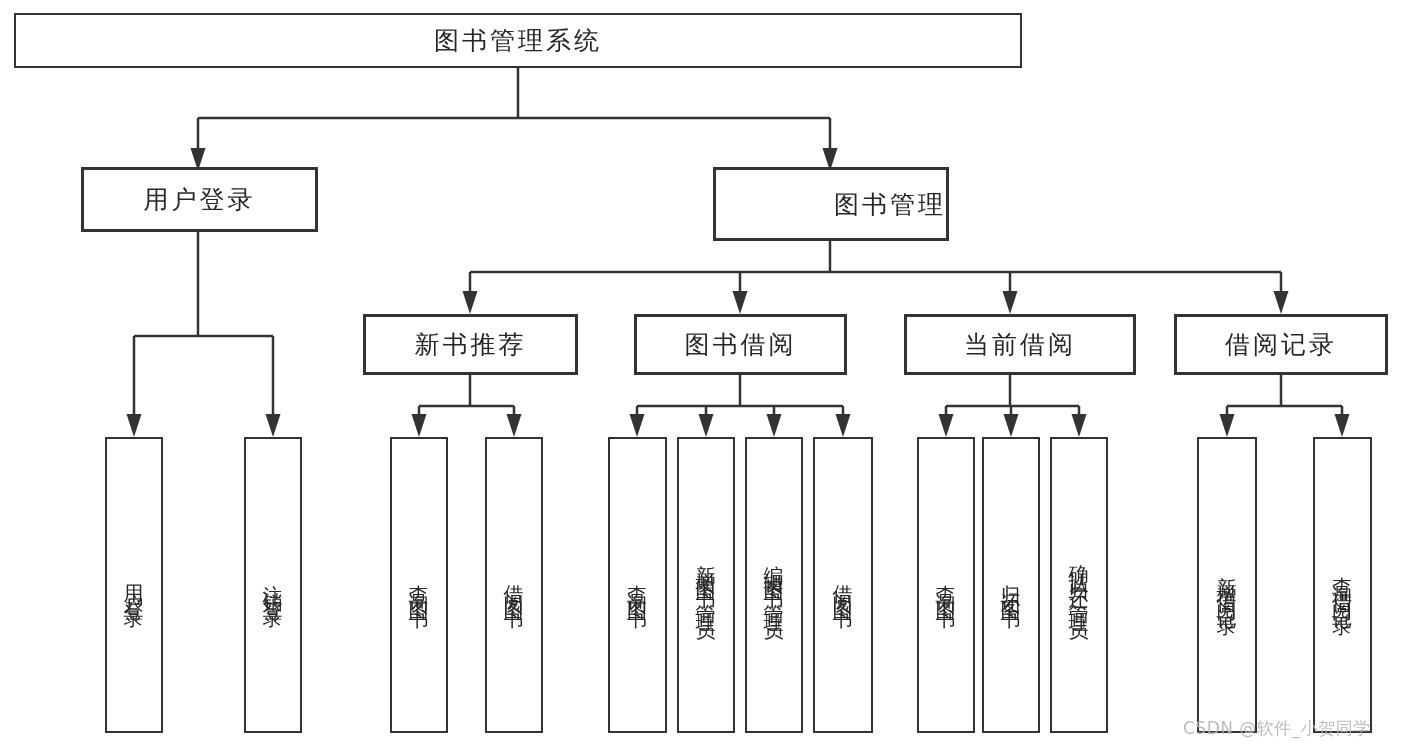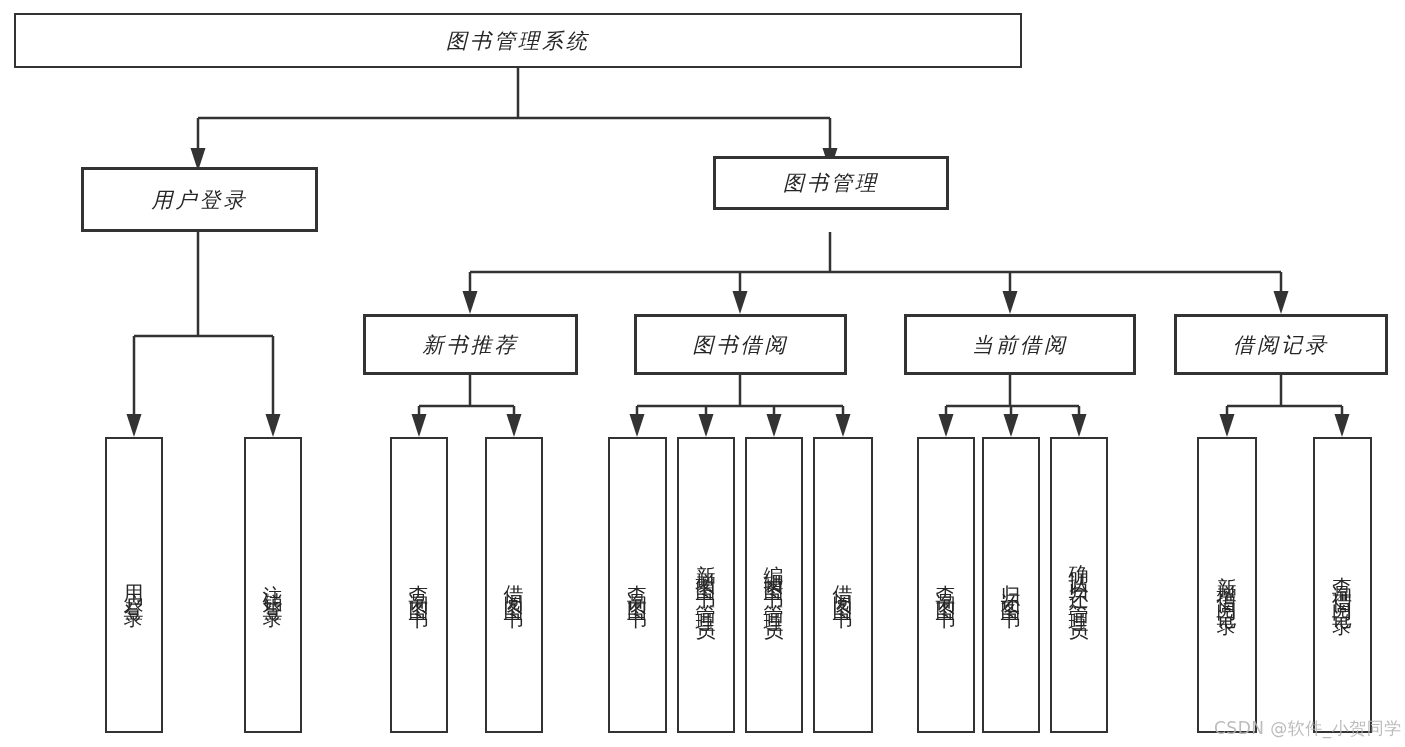--- a/index.html
+++ b/index.html
@@ -27,45 +27,43 @@
   .box {
     position: absolute;
     background: var(--bg);
     border: 2px solid var(--line);
     display: flex;
     align-items: center;
     justify-content: center;
   }
   .box.mid { border-width: 3px; }
   .box .hlabel {
-    font-size: 21px;
+    font-size: 25px;
     letter-spacing: 3px;
     white-space: nowrap;
     color: var(--text);
-    font-style: italic;
   }
   .box .vlabel {
     writing-mode: vertical-rl;
     text-orientation: mixed;
     font-size: 20px;
     line-height: 1;
     letter-spacing: 8px;
     white-space: nowrap;
     color: var(--text);
   }
   .watermark {
     position: absolute;
     left: 1183px;
     top: 717px;
     font-size: 17px;
     letter-spacing: 0.5px;
     color: var(--watermark);
     opacity: 0.9;
     white-space: nowrap;
-    margin-left: 31px;
   }
 </style>
 </head>
 <body>
 
 <div class="stage">
 
   <svg class="wires" viewBox="0 0 1405 747" xmlns="http://www.w3.org/2000/svg">
     <g style="stroke: var(--line); stroke-width: 2.5; fill: none;">
       <path d="M518 68 V118 M198 118 H830 M198 118 V152 M830 118 V152"></path>
@@ -99,21 +97,21 @@
     </g>
   </svg>
 
   <div class="box" style="left:14px; top:13px; width:1008px; height:55px;">
     <span class="hlabel">图书管理系统</span>
   </div>
 
   <div class="box mid" style="left:81px; top:167px; width:237px; height:65px;">
     <span class="hlabel">用户登录</span>
   </div>
-  <div class="box mid" style="left:713px; top:156px; width:236px; height:54px;">
+  <div class="box mid" style="left:713px; top:167px; width:236px; height:74px;justify-content:flex-end;">
     <span class="hlabel">图书管理</span>
   </div>
 
   <div class="box mid" style="left:634px; top:314px; width:213px; height:61px;">
     <span class="hlabel">图书借阅</span>
   </div>
   <div class="box mid" style="left:363px; top:314px; width:215px; height:61px;">
     <span class="hlabel">新书推荐</span>
   </div>
   <div class="box mid" style="left:904px; top:314px; width:232px; height:61px;">

